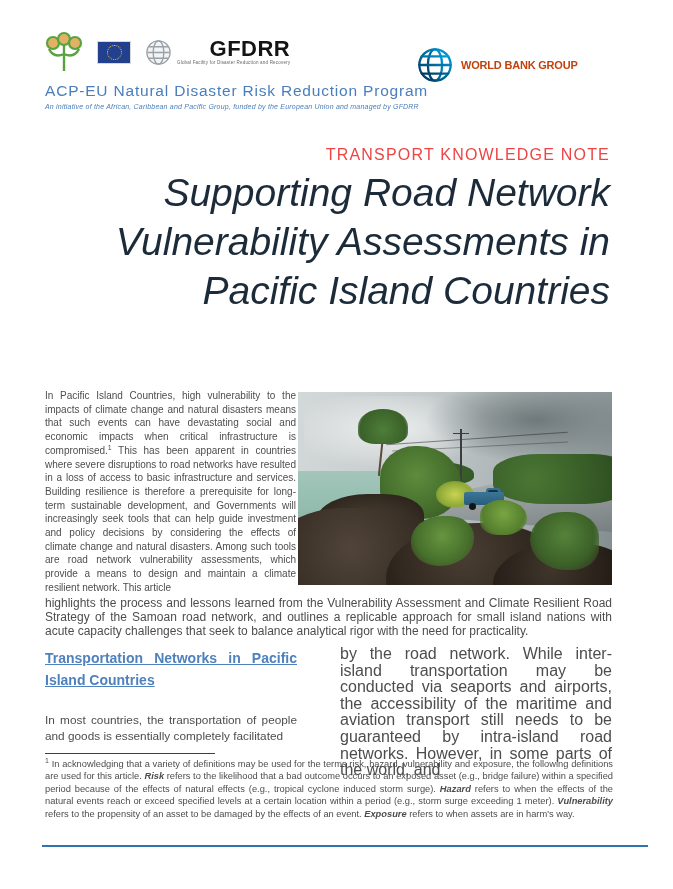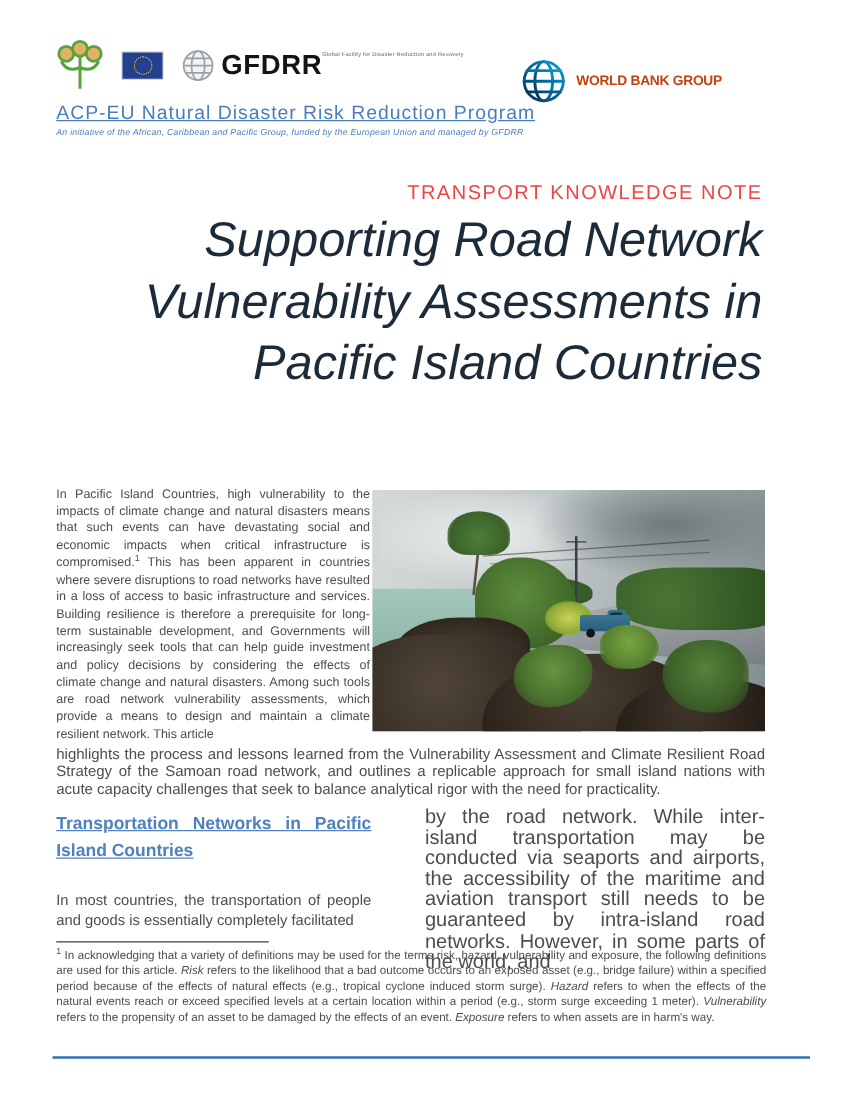--- a/index.html
+++ b/index.html
@@ -8,24 +8,24 @@
     font-family:"Liberation Sans", sans-serif; color:#4d4d4d;
   }
   
   .header-left { position:absolute; left:45px; top:29px; }
   .logo-row { display:flex; align-items:center; gap:15px; height:46px; }
   .acp-logo { width:38px; height:44px; }
   .eu-flag { position:relative; width:32px; height:21px; background:#23408F; box-shadow:0 0 0 1px #d8d8d8; }
   .eu-stars { position:absolute; left:50%; top:50%; width:13px; height:13px; margin:-7px 0 0 -7px;
     border:1.6px dotted #F8D12E; border-radius:50%; }
   .gfdrr-block { display:flex; align-items:center; gap:5px; }
-  .gfdrr-text { display:flex; flex-direction:row; line-height:1; }
+  .gfdrr-text { display:flex; flex-direction:column; line-height:1;align-items:flex-end; }
   .gfdrr-name { font-size:22px; font-weight:800; color:#141414; letter-spacing:0.5px; }
   .gfdrr-tag { font-size:4.5px; color:#666; margin-top:1px; letter-spacing:0.2px; }
-  .program-title { margin-top:7px; font-size:15.5px; color:#4A7EBB; letter-spacing:0.8px; white-space:nowrap;text-decoration:underline; }
+  .program-title { margin-top:7px; font-size:15.5px; color:#4A7EBB; letter-spacing:0.8px; white-space:nowrap; }
   .program-tagline { margin-top:3px; font-size:7px; font-style:italic; color:#4A7EBB; letter-spacing:0.2px; white-space:nowrap; }
   .wb-logo { position:absolute; left:416px; top:46px; display:flex; align-items:center; gap:7px; }
   .wb-text { font-size:11px; font-weight:bold; color:#c2410c; letter-spacing:-0.2px; white-space:nowrap; }
   
   .kicker { position:absolute; left:45px; right:63px; top:146px; text-align:right;
     font-size:16px; color:#ef4444; letter-spacing:1.2px; }
   .doc-title { position:absolute; left:35px; right:63px; top:168px; text-align:right;
     font-size:39px; line-height:49px; font-weight:400; color:#1C2B39;font-style:italic; }
   
   .intro-left { position:absolute; left:45px; top:389px; width:251px;
@@ -76,21 +76,21 @@
   .section-heading { position:absolute; left:45px; top:647px; width:252px;
     font-size:14px; font-weight:bold; color:#4F81BD; line-height:22px; text-align:justify;text-decoration:underline; }
   .col-left-para { position:absolute; left:45px; top:712px; width:252px;
     font-size:11.8px; line-height:16px; text-align:justify; }
   .col-right-para { position:absolute; left:340px; top:646px; width:272px;
     font-size:16px; line-height:16.6px; text-align:justify; }
   
   .footnote-rule { position:absolute; left:45px; top:753px; width:170px; border-top:1px solid #3f3f3f; }
   .footnote { position:absolute; left:45px; top:758px; width:568px;
     font-size:9.3px; line-height:12.4px; text-align:justify; }
-  .fn-term { font-weight:normal; font-style:italic; }
+  .fn-term { font-weight:bold; font-style:italic; }
   
   .footer-rule { position:absolute; left:42px; top:845px; width:606px; height:2px; background:#2E74B5; }
   .credit { position:absolute; left:42px; top:863px; width:606px; text-align:right;
     font-size:9.8px; color:#63666A; letter-spacing:0.1px;margin-top:38px; }
 </style>
 </head>
 <body>
 
 <div class="page">
 

